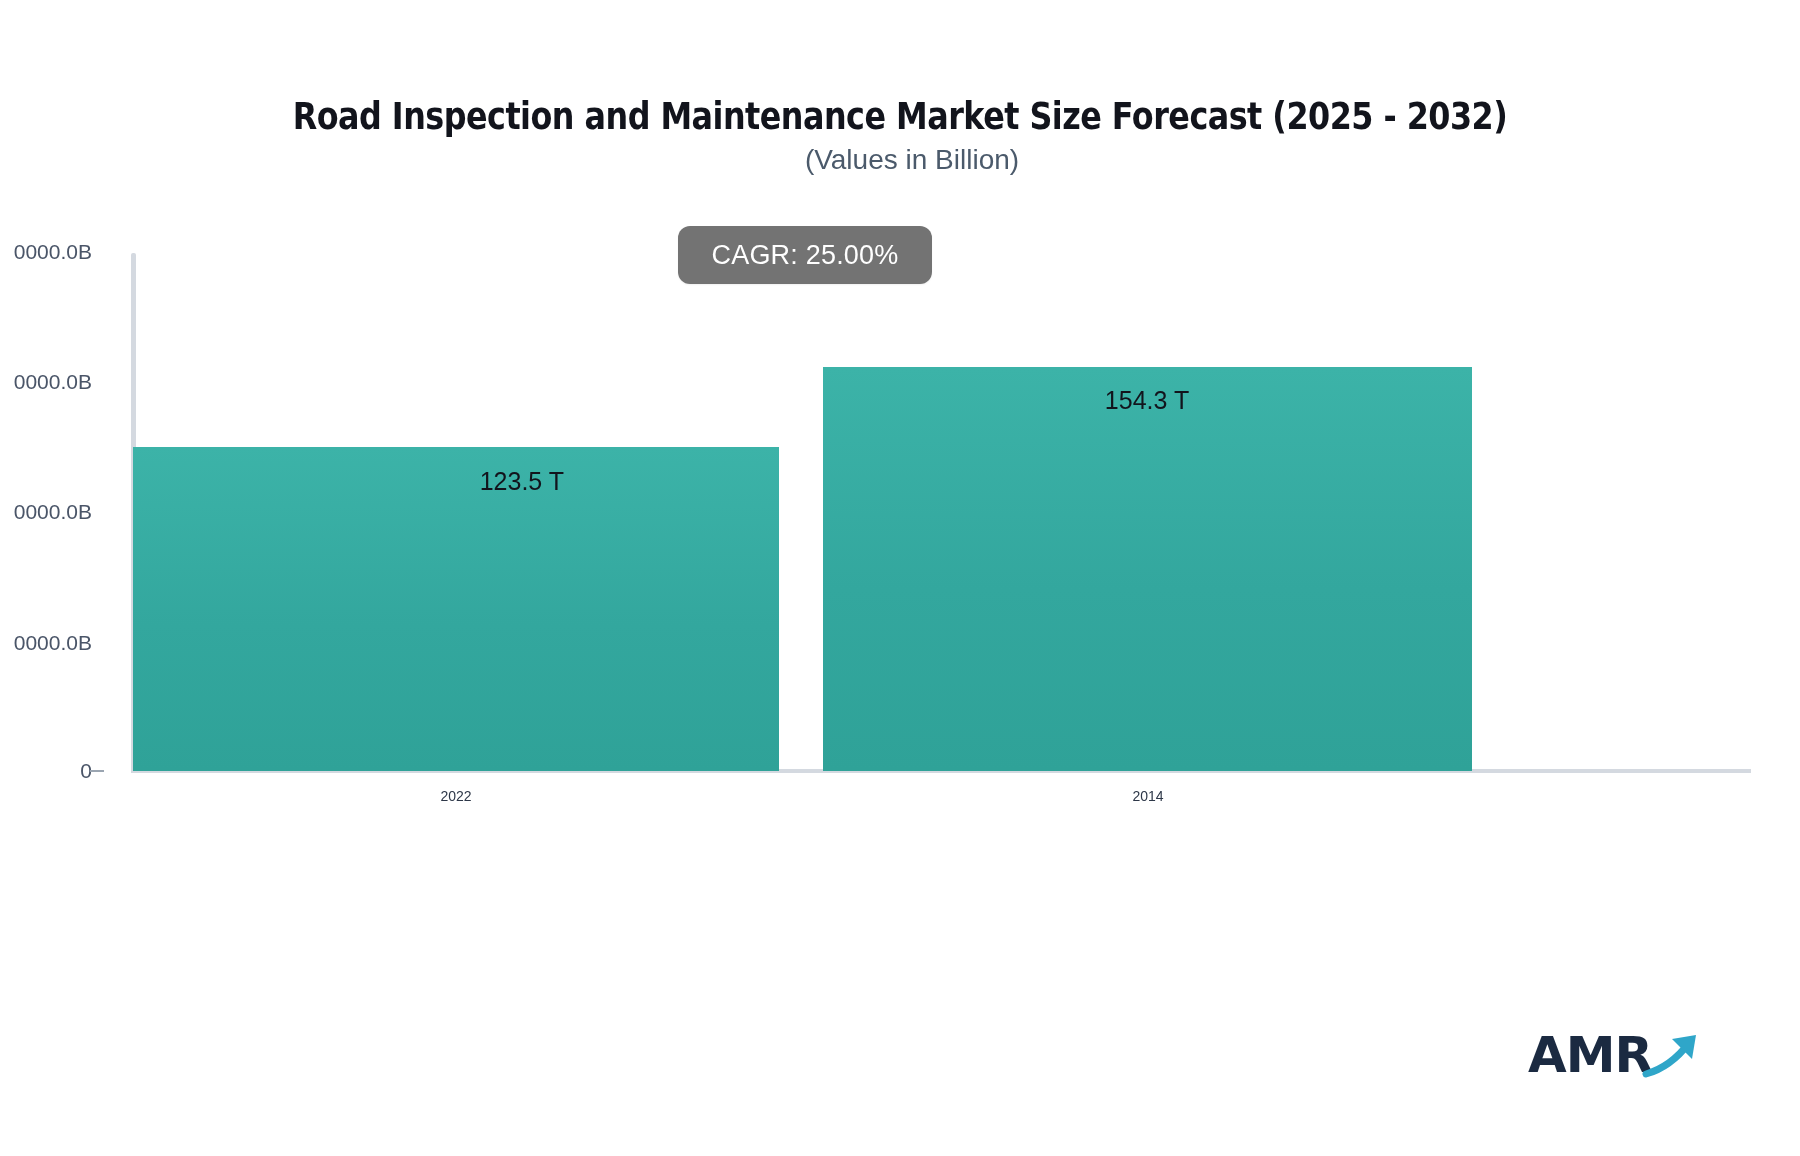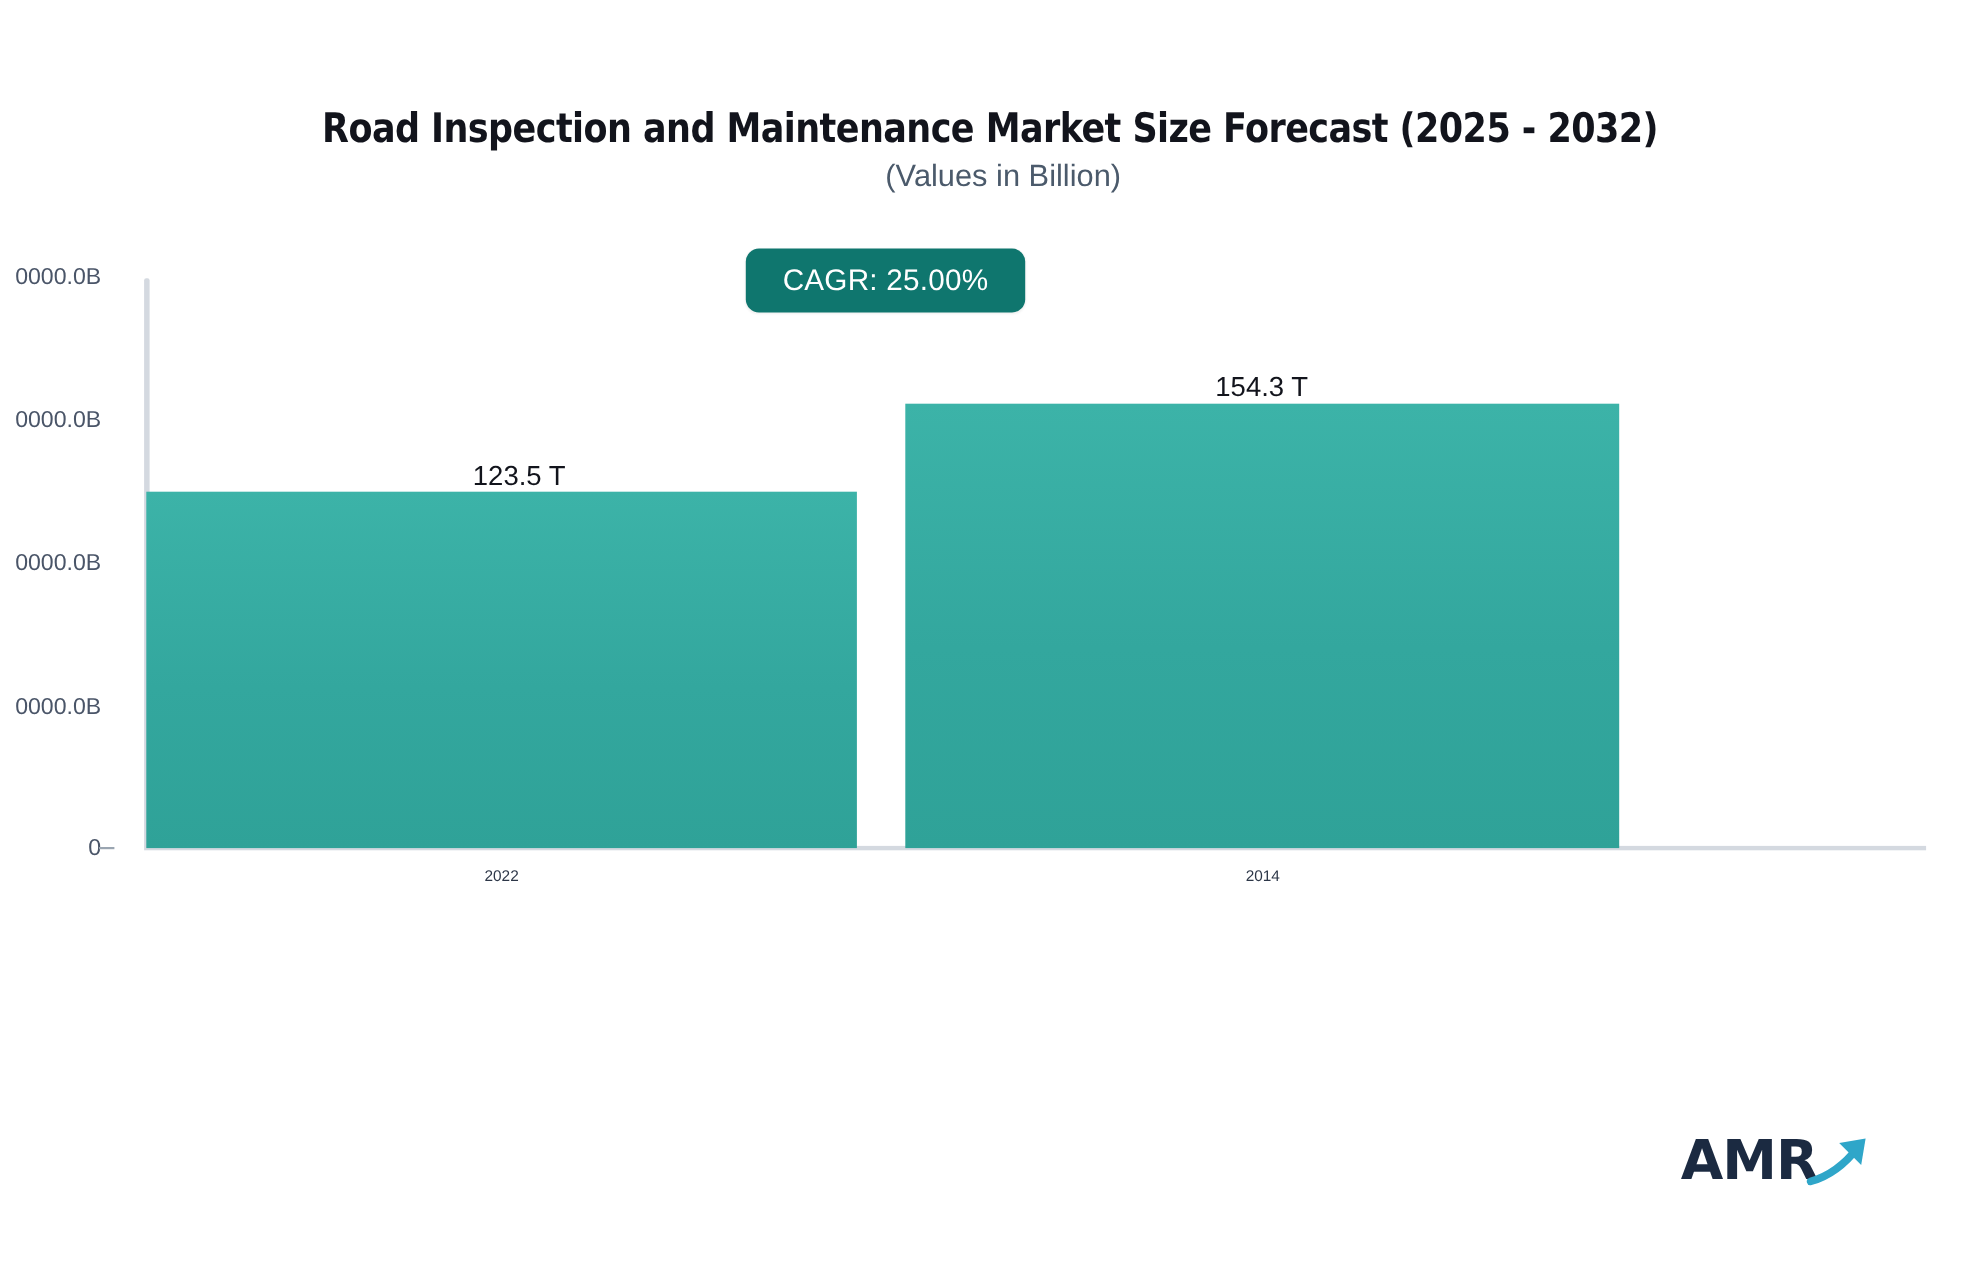--- a/index.html
+++ b/index.html
@@ -50,21 +50,21 @@
   }
 
   
   #cagr-badge {
     position: absolute;
     left: 678px;
     top: 226px;
     width: 254px;
     height: 58px;
     border-radius: 12px;
-    background: #0f766e;
+    background: #737373;
     display: flex;
     align-items: center;
     justify-content: center;
     box-shadow: 0 1px 2px rgba(0,0,0,0.06);
   }
   #cagr-badge .cagr-text {
     color: #ffffff;
     font-size: 27px;
     font-weight: 400;
     letter-spacing: 0.2px;
@@ -120,20 +120,21 @@
     background: linear-gradient(180deg, #3cb3a8 0%, #33a79e 55%, #2fa298 100%);
   }
 
   .bar-value-label {
     position: absolute;
     font-size: 25px;
     color: #12141c;
     font-family: "Liberation Sans", sans-serif;
     text-align: center;
     white-space: nowrap;
+    margin-top: 48px;
   }
 
   .x-tick-label {
     position: absolute;
     font-size: 14px;
     color: #2d3748;
     font-family: "Liberation Sans", sans-serif;
     text-align: center;
     white-space: nowrap;
   }
@@ -181,21 +182,21 @@
     <div class="y-tick-label" style="left:-18px; top:370px; width:110px;">0000.0B</div>
     <div class="y-tick-label" style="left:-18px; top:500px; width:110px;">0000.0B</div>
     <div class="y-tick-label" style="left:-18px; top:631px; width:110px;">0000.0B</div>
     <div class="y-tick-label" style="left:30px; top:759px; width:62px;">0</div>
 
     <div class="y-tick-dash" style="left:90px; top:770px;"></div>
 
     <div class="bar" style="left:133px; top:447px; width:646px; height:324px;"></div>
     <div class="bar" style="left:823px; top:367px; width:649px; height:404px;"></div>
 
-    <div class="bar-value-label" style="left:352px; top:419px; width:240px;">123.5 T</div>
+    <div class="bar-value-label" style="left:324px; top:419px; width:240px;text-align:right;">123.5 T</div>
     <div class="bar-value-label" style="left:1027px; top:338px; width:240px;">154.3 T</div>
 
     <div class="x-tick-label" style="left:336px; top:788px; width:240px;">2022</div>
     <div class="x-tick-label" style="left:1028px; top:788px; width:240px;">2014</div>
 
   </div>
 
   <div id="amr-logo">
     <span class="logo-text">AMR</span>
     <span class="logo-arrow">

